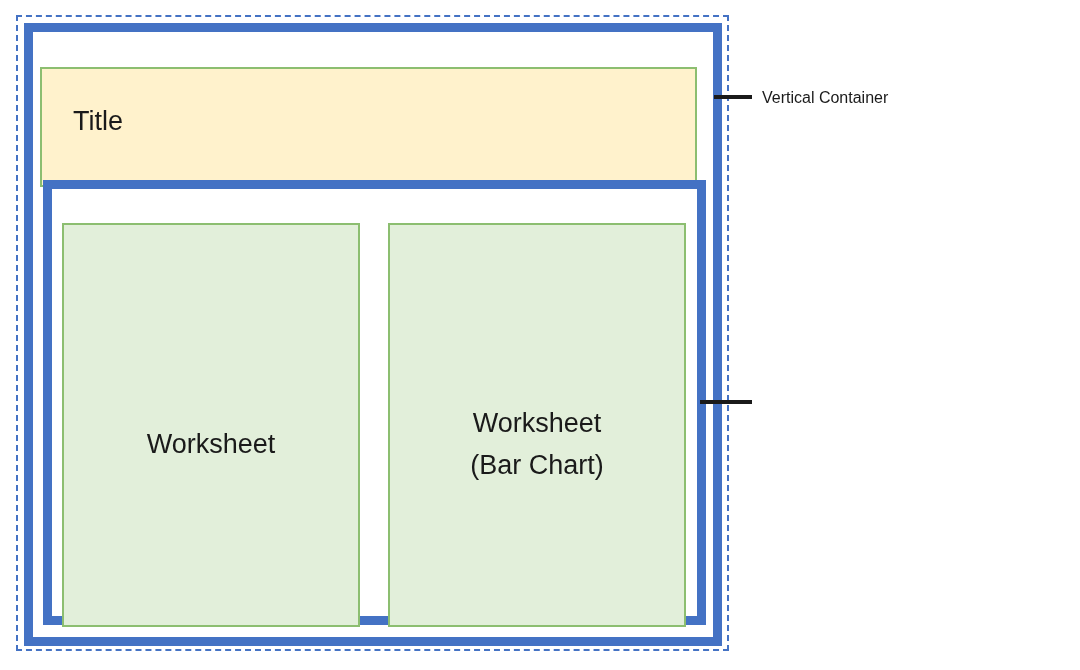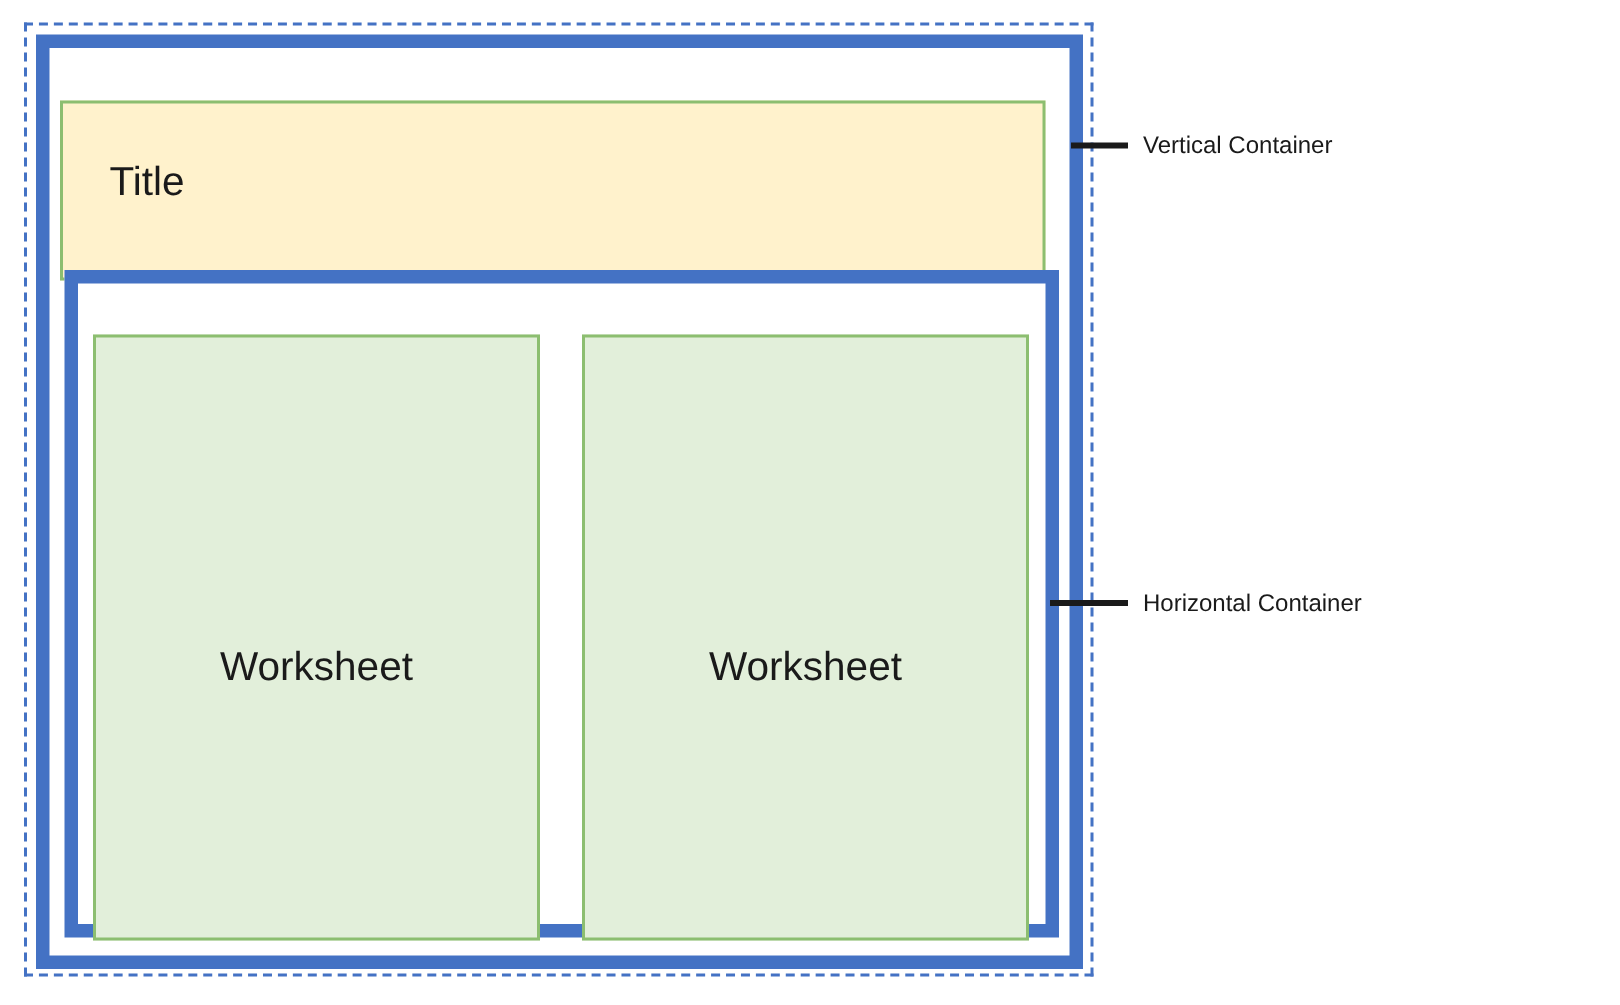--- a/index.html
+++ b/index.html
@@ -113,21 +113,21 @@
   </div>
 
   <div class="h-container"></div>
 
   <div class="worksheet ws-left">
     <span>Worksheet</span>
   </div>
 
   <div class="worksheet ws-right">
     <span>Worksheet</span>
+    <span>(Bar Chart)</span>
   </div>
 
   <div class="tick tick-vertical"></div>
   <div class="callout-label label-vertical">Vertical Container</div>
 
   <div class="tick tick-horizontal"></div>
-  <div class="callout-label label-horizontal">Horizontal Container</div>
 
 </div>
 
 </body></html>

